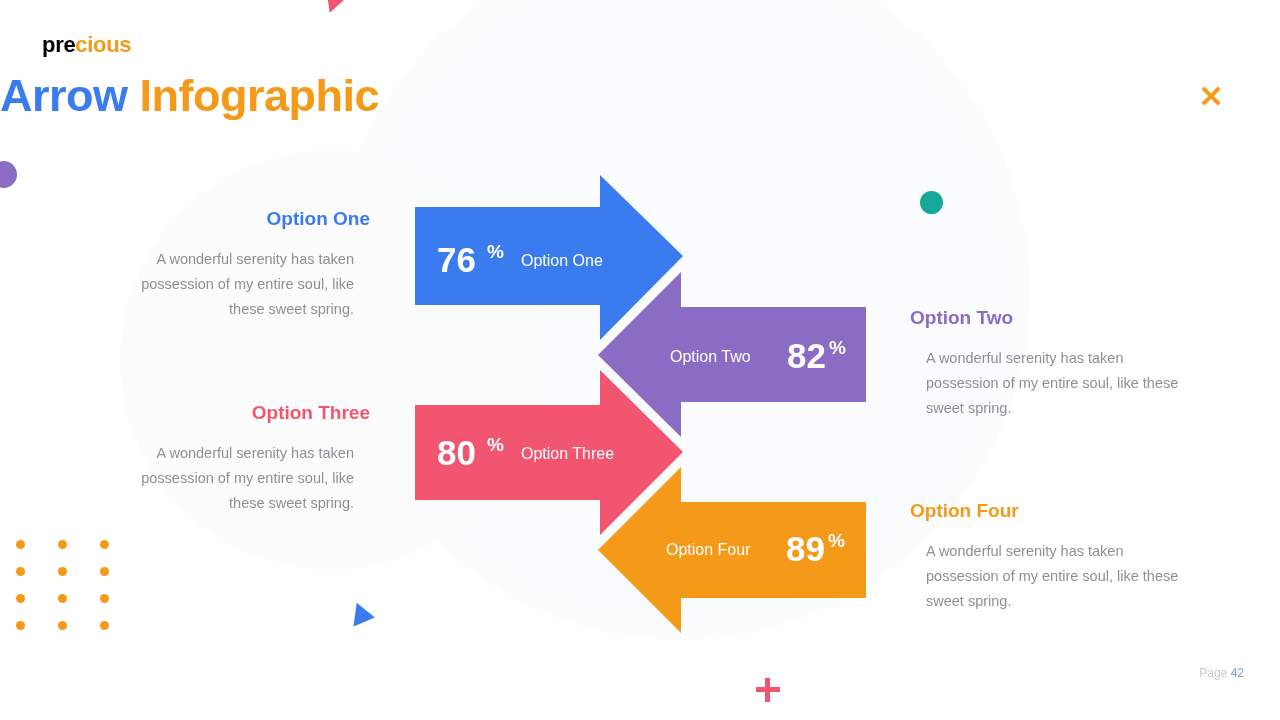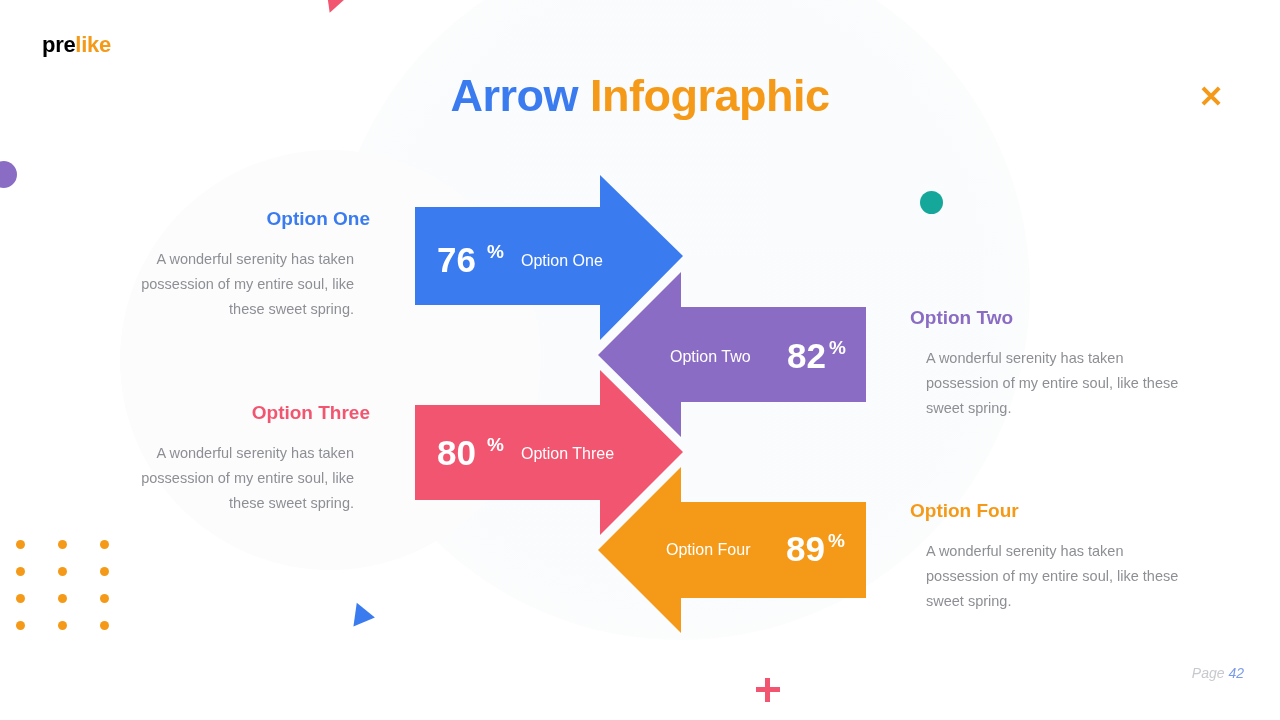--- a/index.html
+++ b/index.html
@@ -57,21 +57,21 @@
   }
   .logo .seg-a { color: #000000; }
   .logo .seg-b { color: #f59a18; }
 
   
   .title {
     position: absolute;
     left: 0;
     top: 68px;
     width: 1280px;
-    text-align: center;
+    text-align: left;
     font-size: 45px;
     font-weight: bold;
     line-height: 56px;
     letter-spacing: -0.5px;
     white-space: nowrap;
   }
   .title .t-a { color: #3b7bf0; }
   .title .t-b { color: #f59a18; }
 
   
@@ -202,38 +202,37 @@
     background: #f2556f;
   }
   .deco-plus::before { left: 9px; top: 0; width: 5px; height: 24px; }
   .deco-plus::after  { left: 0; top: 9px; width: 24px; height: 5px; }
 
   
   .page-num {
     position: absolute;
     right: 36px;
     bottom: 38px;
-    font-size: 14px;
+    font-size: 12px;
     line-height: 18px;
     color: #c7c9ce;
     white-space: nowrap;
-    font-style: italic;
   }
   .page-num .pn-val { color: #7a9bea; }
 </style>
 </head>
 <body>
 
 <div class="slide">
 
   <div class="bg-wash"></div>
   <div class="bg-wash2"></div>
 
   <div class="logo">
-    <span class="seg-a">pre</span><span class="seg-b">like</span>
+    <span class="seg-a">pre</span><span class="seg-b">cious</span>
   </div>
 
   <div class="title">
     <span class="t-a">Arrow</span>
     <span class="t-b">Infographic</span>
   </div>
 
   <div class="close-icon">✕</div>
 
   <svg class="arrows" width="1280" height="720">

